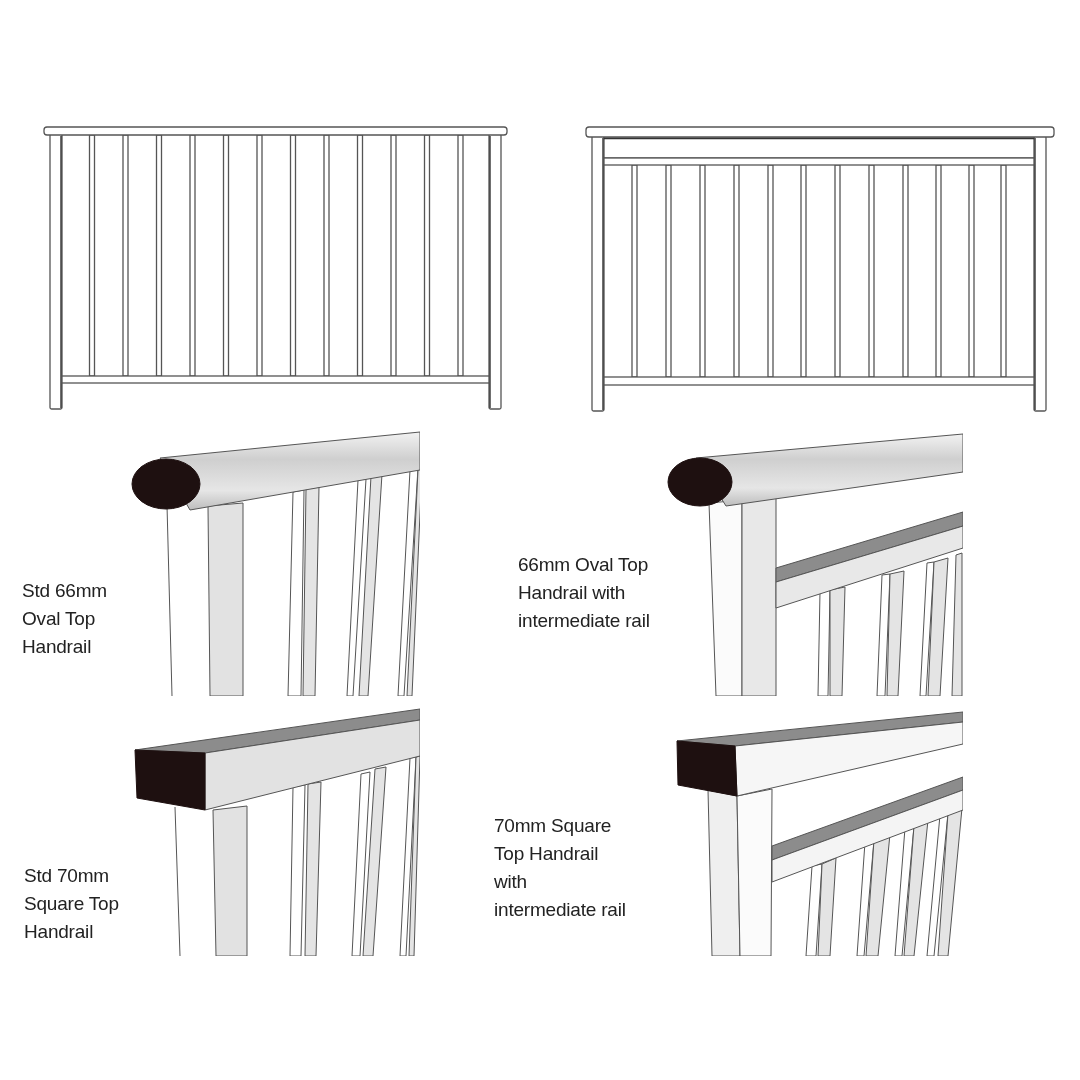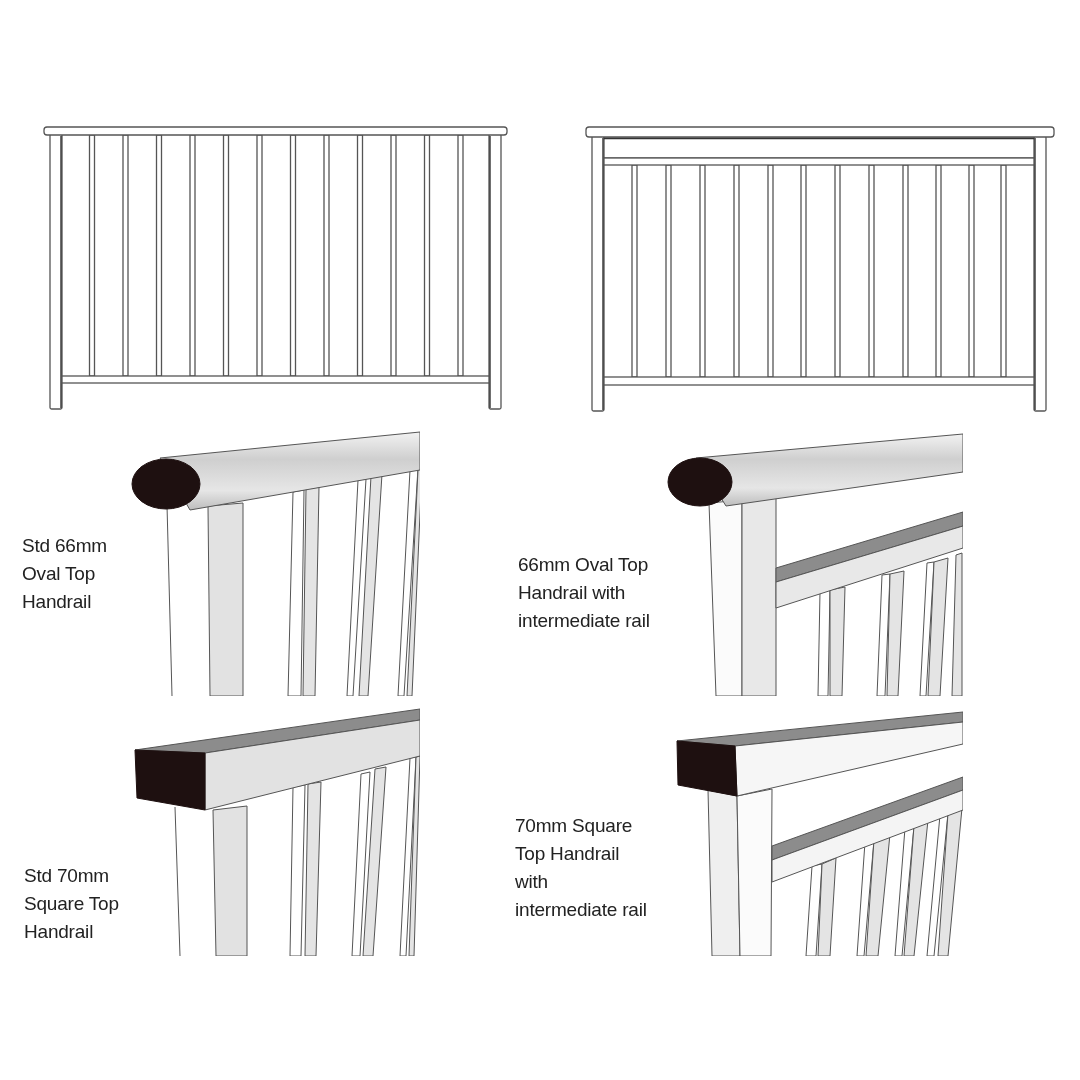--- a/index.html
+++ b/index.html
@@ -175,36 +175,36 @@
       <polygon points="772,846 963,777 963,790 772,860" fill="#8c8c8c"></polygon>
       <polygon points="772,860 963,790 963,810 772,882" fill="#f4f4f4"></polygon>
 
       <polygon points="677,741 963,712 963,722 735,746" fill="#8c8c8c"></polygon>
       <polygon points="735,746 963,722 963,744 737,796" fill="#f6f6f6"></polygon>
       <polygon points="677,741 735,746 737,796 678,785" fill="#1e1010" stroke="#1e1010"></polygon>
     </g>
   </g>
 </svg>
 
-<div class="label" style="left:22px; top:532px;">
+<div class="label" style="left:22px; top:577px;">
   <span>Std 66mm</span>
   <span>Oval Top</span>
   <span>Handrail</span>
 </div>
 
 <div class="label" style="left:518px; top:551px;">
   <span>66mm Oval Top</span>
   <span>Handrail with</span>
   <span>intermediate rail</span>
 </div>
 
 <div class="label" style="left:24px; top:862px;">
   <span>Std 70mm</span>
   <span>Square Top</span>
   <span>Handrail</span>
 </div>
 
-<div class="label" style="left:515px; top:812px;">
+<div class="label" style="left:494px; top:812px;">
   <span>70mm Square</span>
   <span>Top Handrail</span>
   <span>with</span>
   <span>intermediate rail</span>
 </div>
 
 </body></html>

